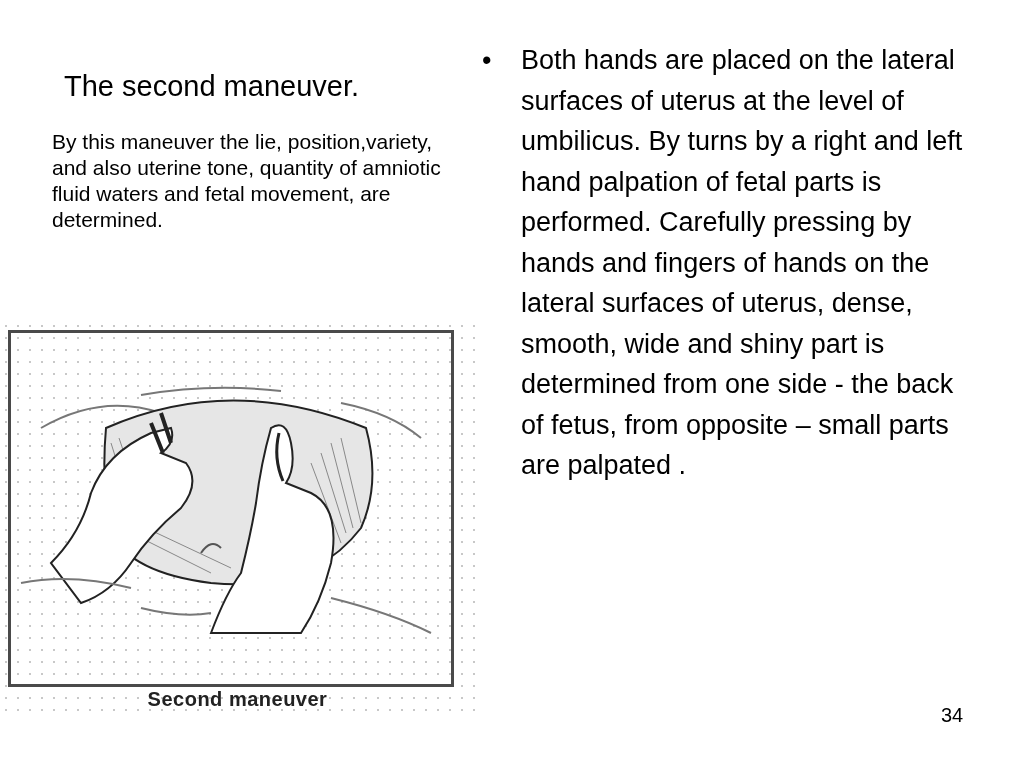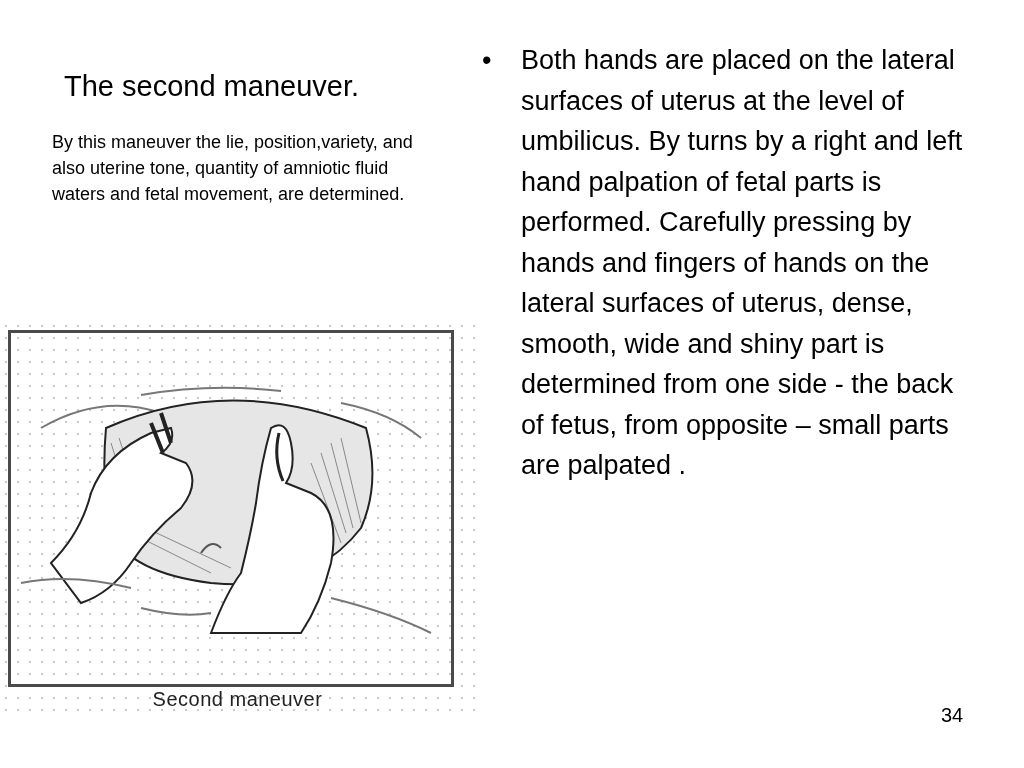--- a/index.html
+++ b/index.html
@@ -10,37 +10,37 @@
       font-family: "Liberation Sans", sans-serif;
       color: #000;
     }
     .slide { position: relative; width: 1024px; height: 768px; }
     .title {
       position: absolute; left: 64px; top: 70px;
       font-size: 29px; font-weight: normal; white-space: nowrap;
     }
     .intro {
       position: absolute; left: 52px; top: 129px; width: 390px;
-      font-size: 18px; line-height: 26px;
+      font-size: 21px; line-height: 26px;
     }
     .figure {
       position: absolute; left: 0; top: 320px; width: 475px; height: 400px;
       background-color: #fff;
       background-image: radial-gradient(circle, #c8c8c8 0.8px, transparent 1.2px);
       background-size: 12px 12px;
     }
     .figure-frame {
       position: absolute; left: 8px; top: 10px; width: 446px; height: 357px;
       border: 3px solid #4a4a4a;
       box-sizing: border-box;
     }
     .figure-frame svg { position: absolute; left: 0; top: 0; width: 100%; height: 100%; }
     .figure-caption {
       position: absolute; left: 0; width: 475px; top: 368px;
-      text-align: center; font-size: 20px; font-weight: normal;
+      text-align: center; font-size: 20px; font-weight: bold;
       letter-spacing: 0.5px; color: #222;
     }
     .bullets {
       position: absolute; left: 482px; top: 40px; width: 500px;
       margin: 0; padding: 0; list-style: none;
     }
     .bullet-item { position: relative; padding-left: 39px; font-size: 27px; line-height: 40.5px; }
     .bullet-dot { position: absolute; left: 0; top: 0; font-size: 27px; }
     .page-number { position: absolute; left: 941px; top: 704px; font-size: 20px; }
   </style>

